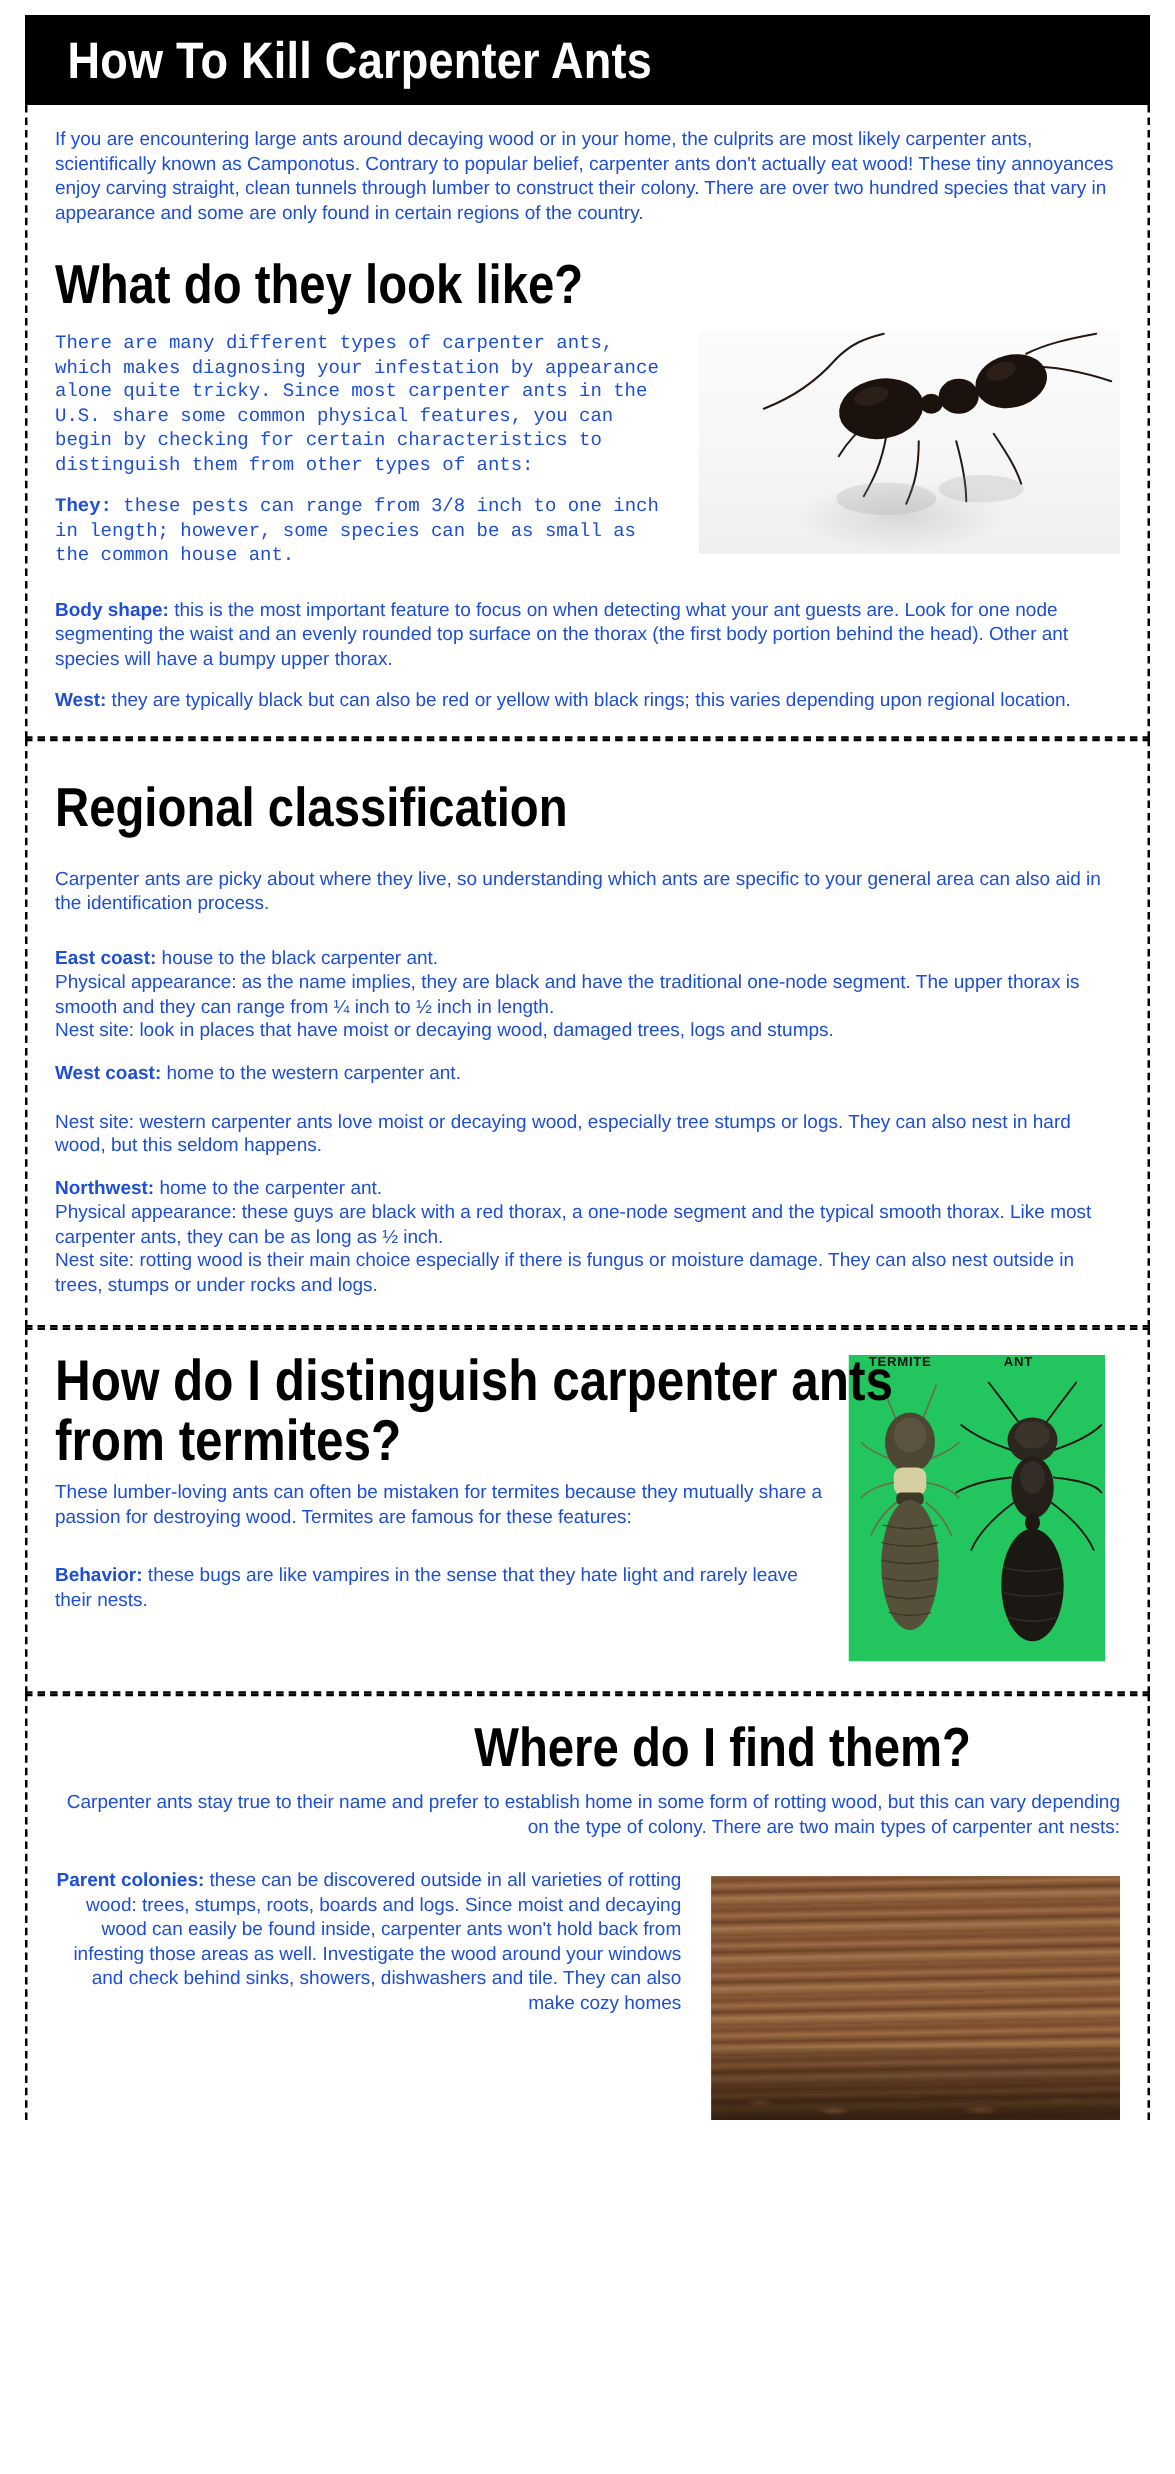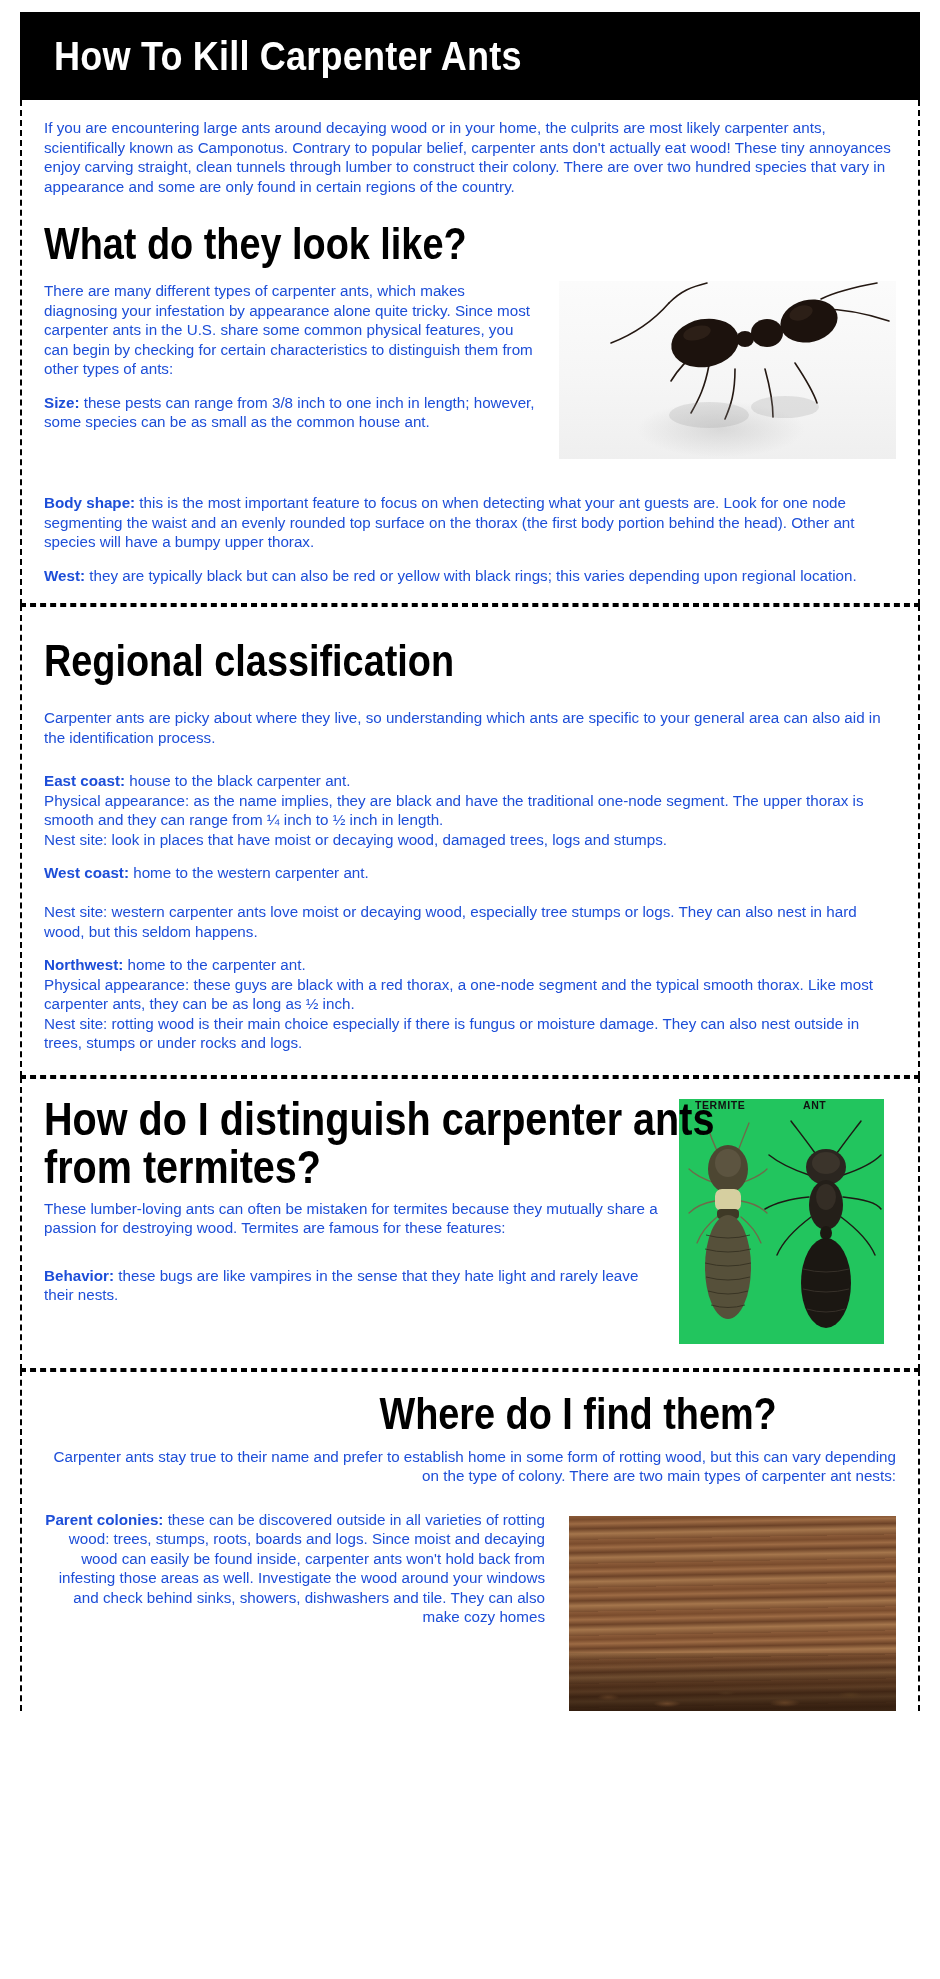--- a/index.html
+++ b/index.html
@@ -14,21 +14,21 @@
     width:940px;
     min-height:1979px;
     background:#ffffff;
     overflow:hidden;
   }
 
   
   .header-bar{
     background:#000000;
     margin:12px 20px 0 20px;
-    height:88px;
+    height:72px;
     display:flex;
     align-items:center;
     padding-left:34px;
     box-sizing:border-box;
   }
   .header-title{
     color:#ffffff;
     font-family:"Liberation Sans Narrow","Liberation Sans",sans-serif;
     font-weight:bold;
     font-size:41px;
@@ -185,24 +185,24 @@
             <ellipse cx="242" cy="66" rx="12" ry="7" transform="rotate(-18 242 66)"></ellipse>
             <ellipse cx="138" cy="86" rx="14" ry="7" transform="rotate(-14 138 86)"></ellipse>
           </g>
           <g fill="rgba(150,150,150,0.22)">
             <ellipse cx="150" cy="168" rx="40" ry="13"></ellipse>
             <ellipse cx="226" cy="160" rx="34" ry="11"></ellipse>
           </g>
         </svg>
       </div>
 
-      <div style="overflow:hidden;padding-right:8px;">
+      <div style="overflow:hidden;padding-right:8px;font-family:Liberation Mono, monospace;">
         <p class="para">There are many different types of carpenter ants, which makes diagnosing your infestation by appearance alone quite tricky. Since most carpenter ants in the U.S. share some common physical features, you can begin by checking for certain characteristics to distinguish them from other types of ants:</p>
         <div class="gap-sm"></div>
-        <p class="para"><span class="b">Size:</span><span> these pests can range from 3/8 inch to one inch in length; however, some species can be as small as the common house ant.</span></p>
+        <p class="para"><span class="b">They:</span><span> these pests can range from 3/8 inch to one inch in length; however, some species can be as small as the common house ant.</span></p>
       </div>
     </div>
 
     <div style="clear:both;height:24px;"></div>
 
     <p class="para"><span class="b">Body shape:</span><span> this is the most important feature to focus on when detecting what your ant guests are. Look for one node segmenting the waist and an evenly rounded top surface on the thorax (the first body portion behind the head). Other ant species will have a bumpy upper thorax.</span></p>
 
     <div class="gap-sm"></div>
 
     <p class="para"><span class="b">West:</span><span> they are typically black but can also be red or yellow with black rings; this varies depending upon regional location.</span></p>

